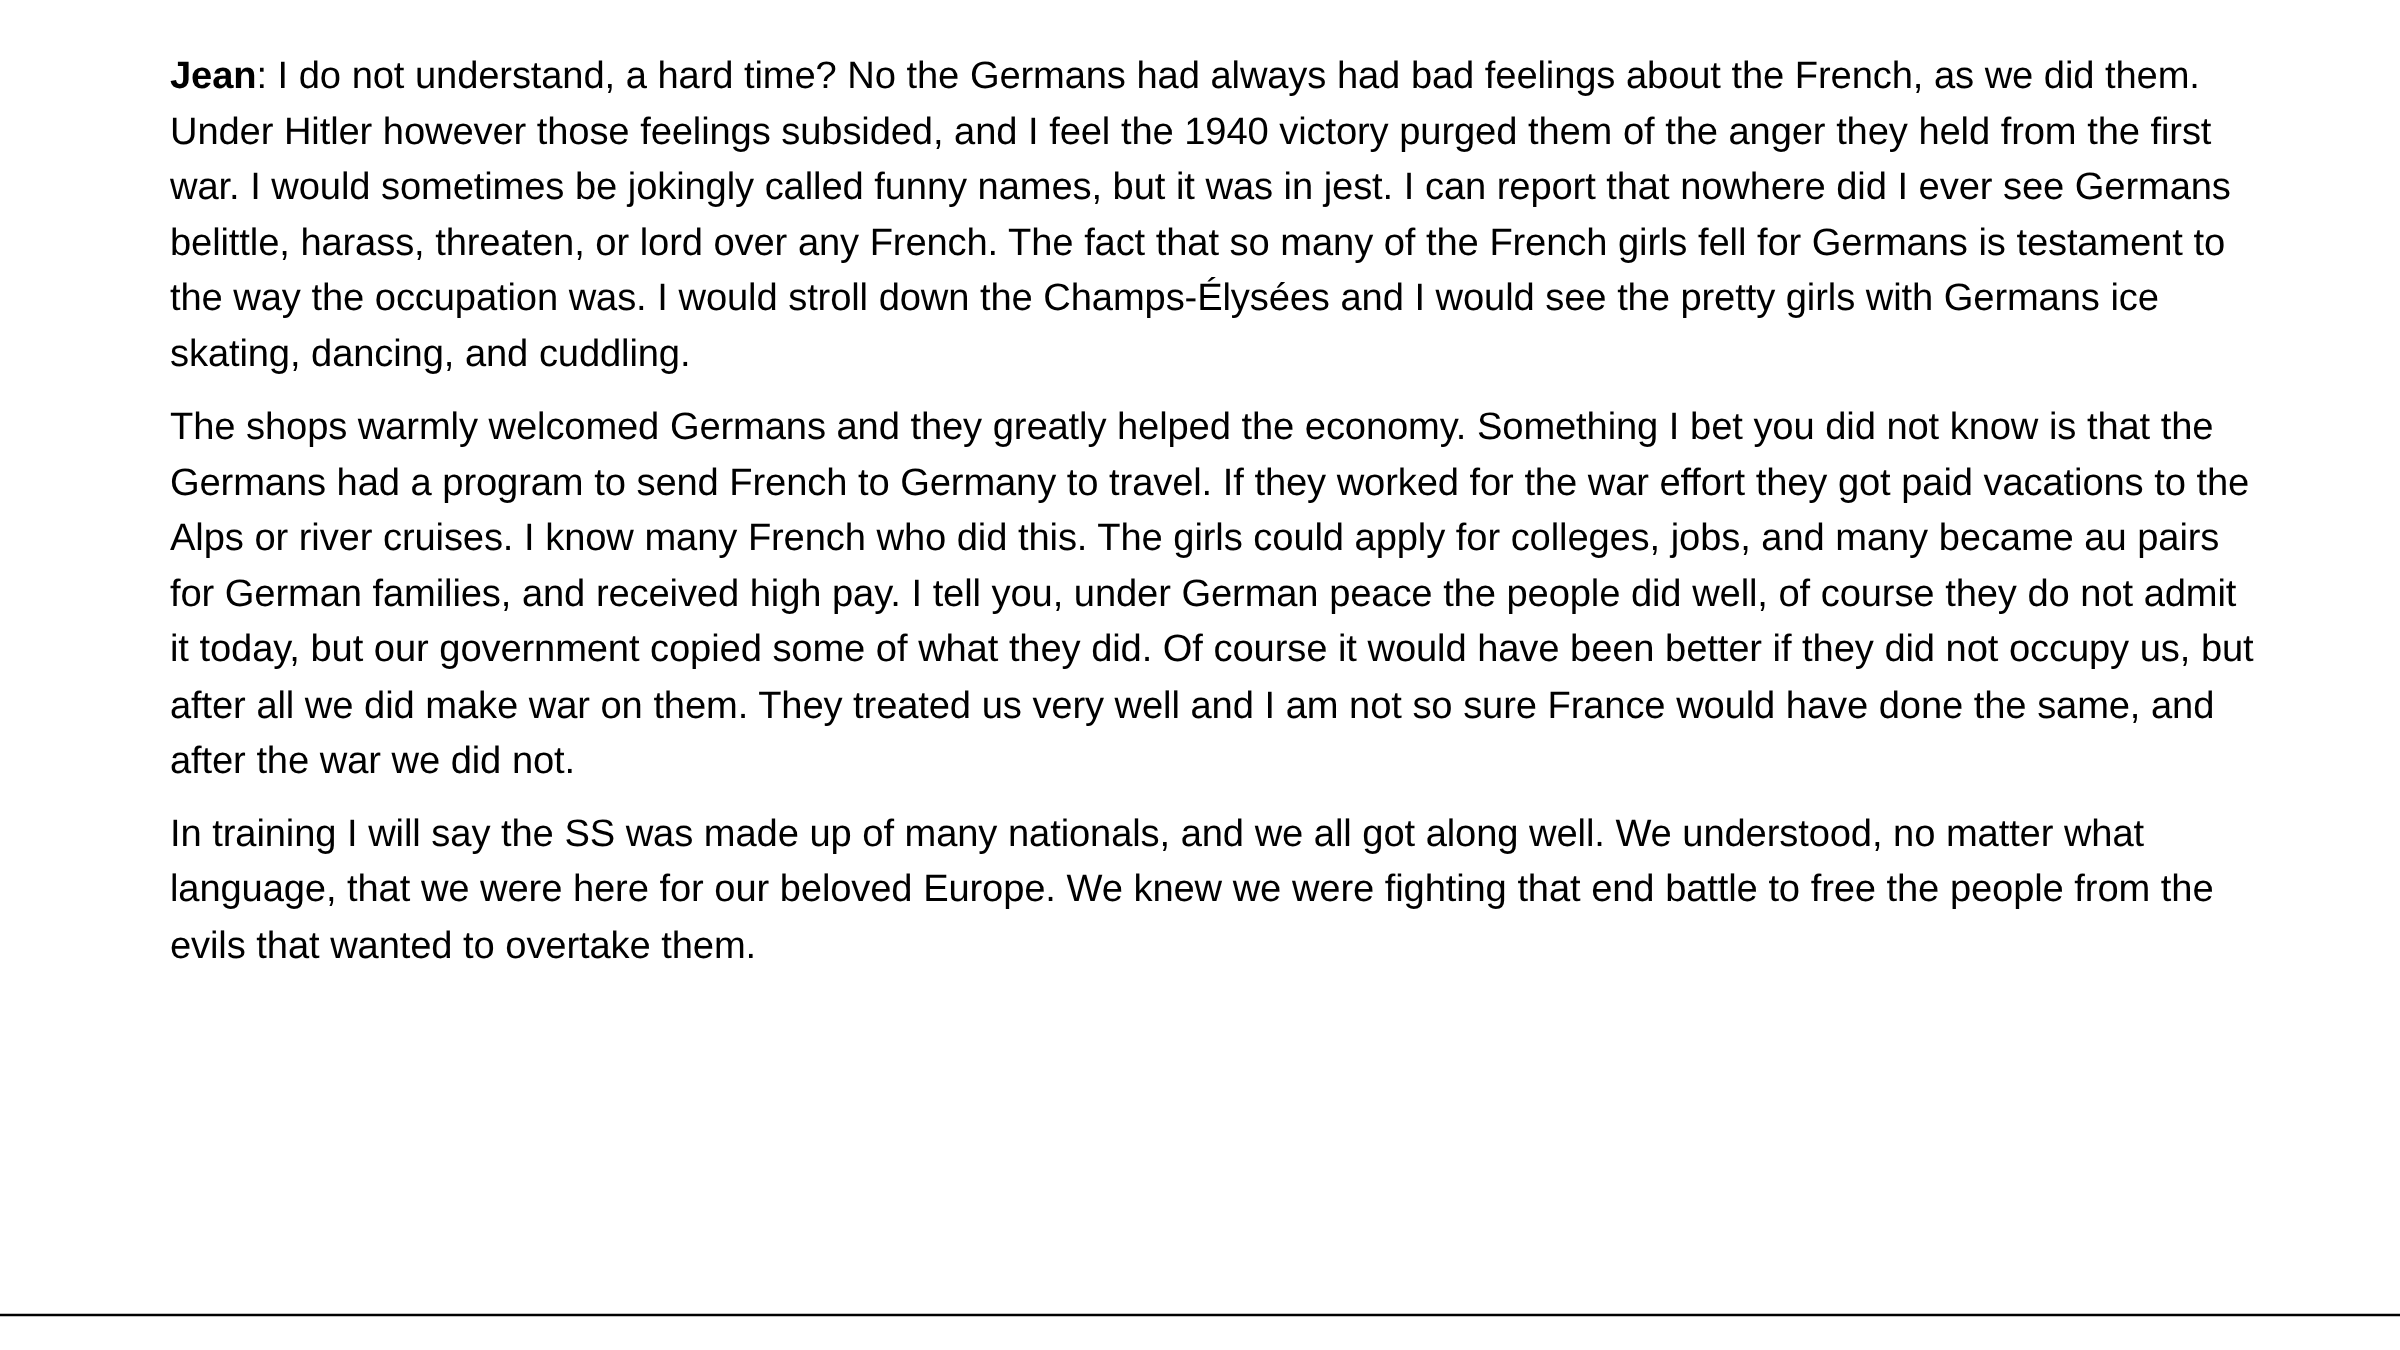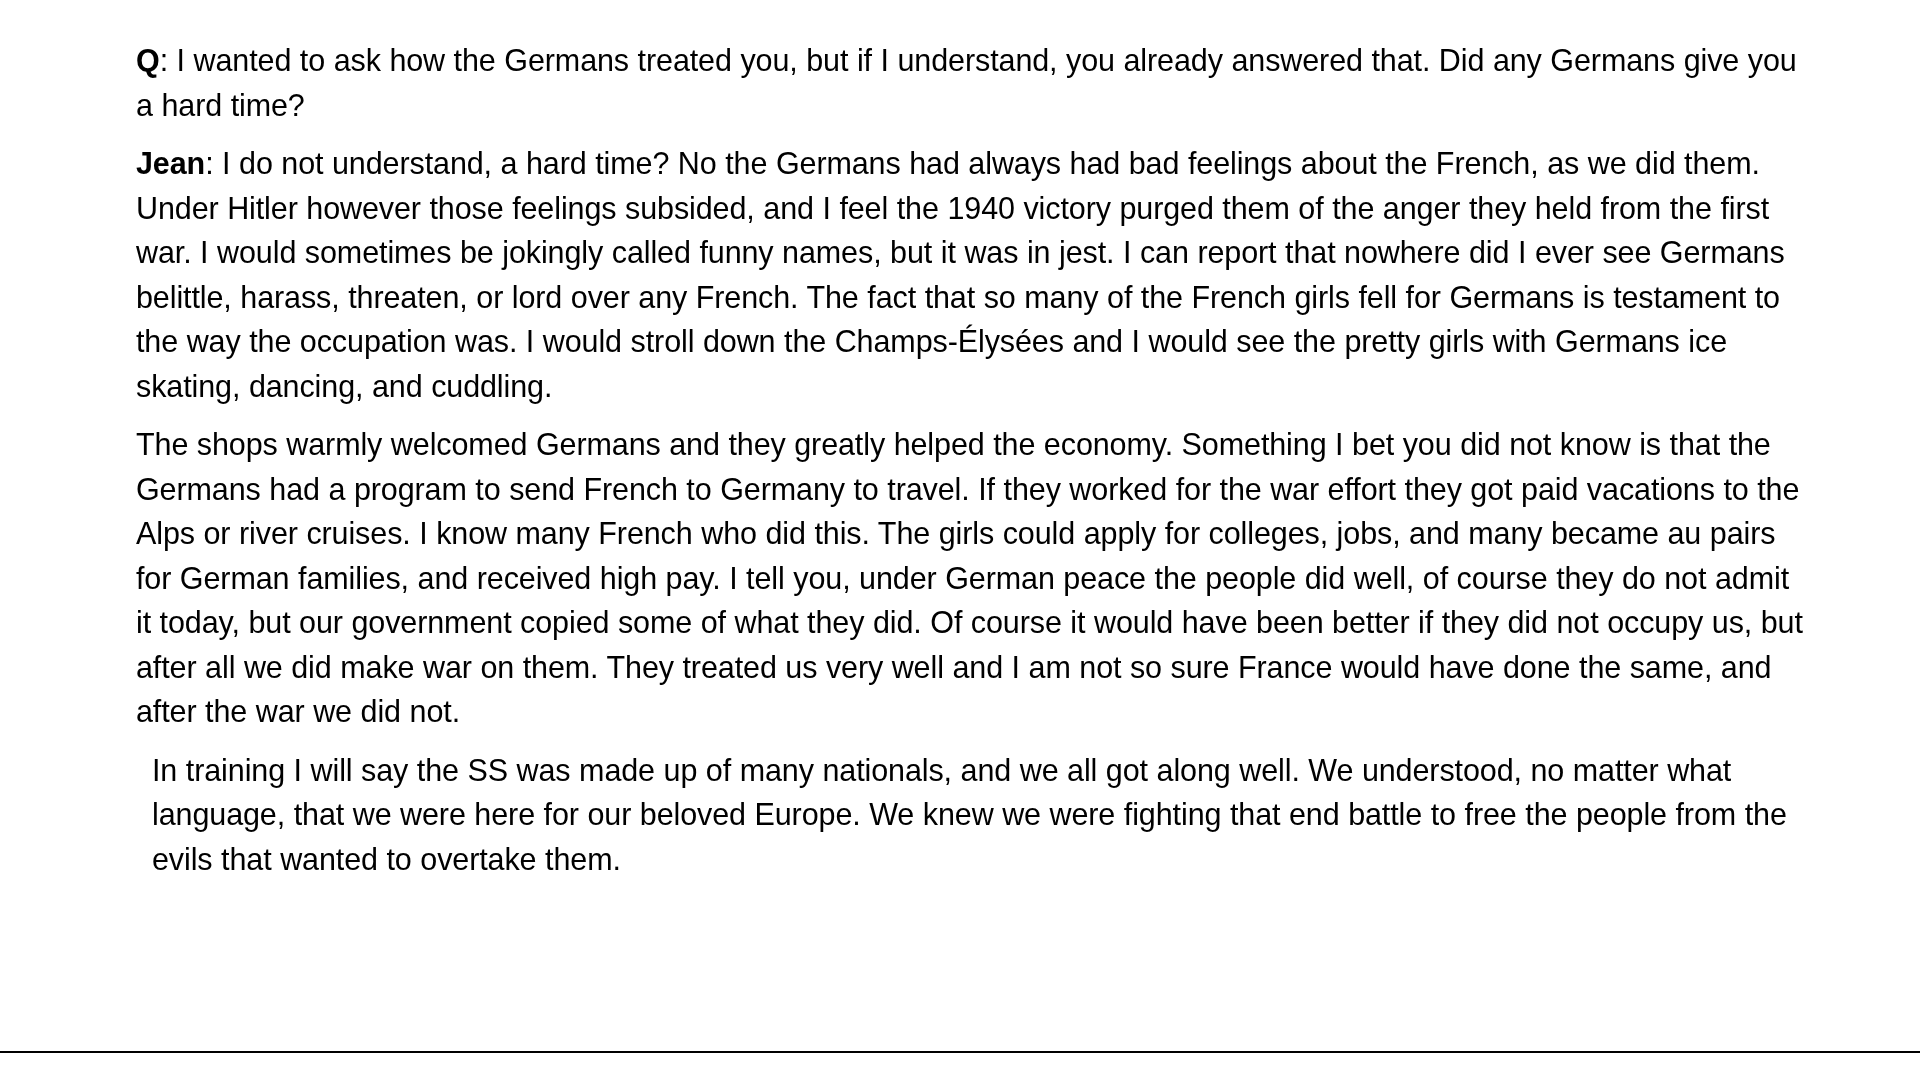--- a/index.html
+++ b/index.html
@@ -30,41 +30,39 @@
   .para {
     font-size: 30.5px;
     line-height: 44.5px;
     margin: 0 0 14px 0;
     text-align: left;
     letter-spacing: -0.1px;
     word-spacing: 0.2px;
   }
   .para.last {
     margin-bottom: 0;
-    margin-left: 16px;
   }
   .speaker {
     font-weight: bold;
   }
   .bottom-rule {
     position: absolute;
     left: 0;
     top: 1051px;
     width: 1920px;
     height: 2px;
     background: #000000;
   }
 </style>
 </head>
 <body>
 
 <div class="page">
   <div class="content">
 
-    <p class="para"><span class="speaker">Q</span><span>:  I wanted to ask how the Germans treated you, but if I understand, you already answered that. Did any Germans give you a hard time?</span></p>
 
     <p class="para"><span class="speaker">Jean</span><span>: I do not understand, a hard time? No the Germans had always had bad feelings about the French, as we did them. Under Hitler however those feelings subsided, and I feel the 1940 victory purged them of the anger they held from the first war. I would sometimes be jokingly called funny names, but it was in jest. I can report that nowhere did I ever see Germans belittle, harass, threaten, or lord over any French. The fact that so many of the French girls fell for Germans is testament to the way the occupation was. I would stroll down the Champs-Élysées and I would see the pretty girls with Germans ice skating, dancing, and cuddling.</span></p>
 
     <p class="para"><span>The shops warmly welcomed Germans and they greatly helped the economy. Something I bet you did not know is that the Germans had a program to send French to Germany to travel. If they worked for the war effort they got paid vacations to the Alps or river cruises. I know many French who did this. The girls could apply for colleges, jobs, and many became au pairs for German families, and received high pay. I tell you, under German peace the people did well, of course they do not admit it today, but our government copied some of what they did. Of course it would have been better if they did not occupy us, but after all we did make war on them. They treated us very well and I am not so sure France would have done the same, and after the war we did not.</span></p>
 
     <p class="para last"><span>In training I will say the SS was made up of many nationals, and we all got along well. We understood, no matter what language, that we were here for our beloved Europe. We knew we were fighting that end battle to free the people from the evils that wanted to overtake them.</span></p>
 
   </div>
   <div class="bottom-rule"></div>
 </div>

